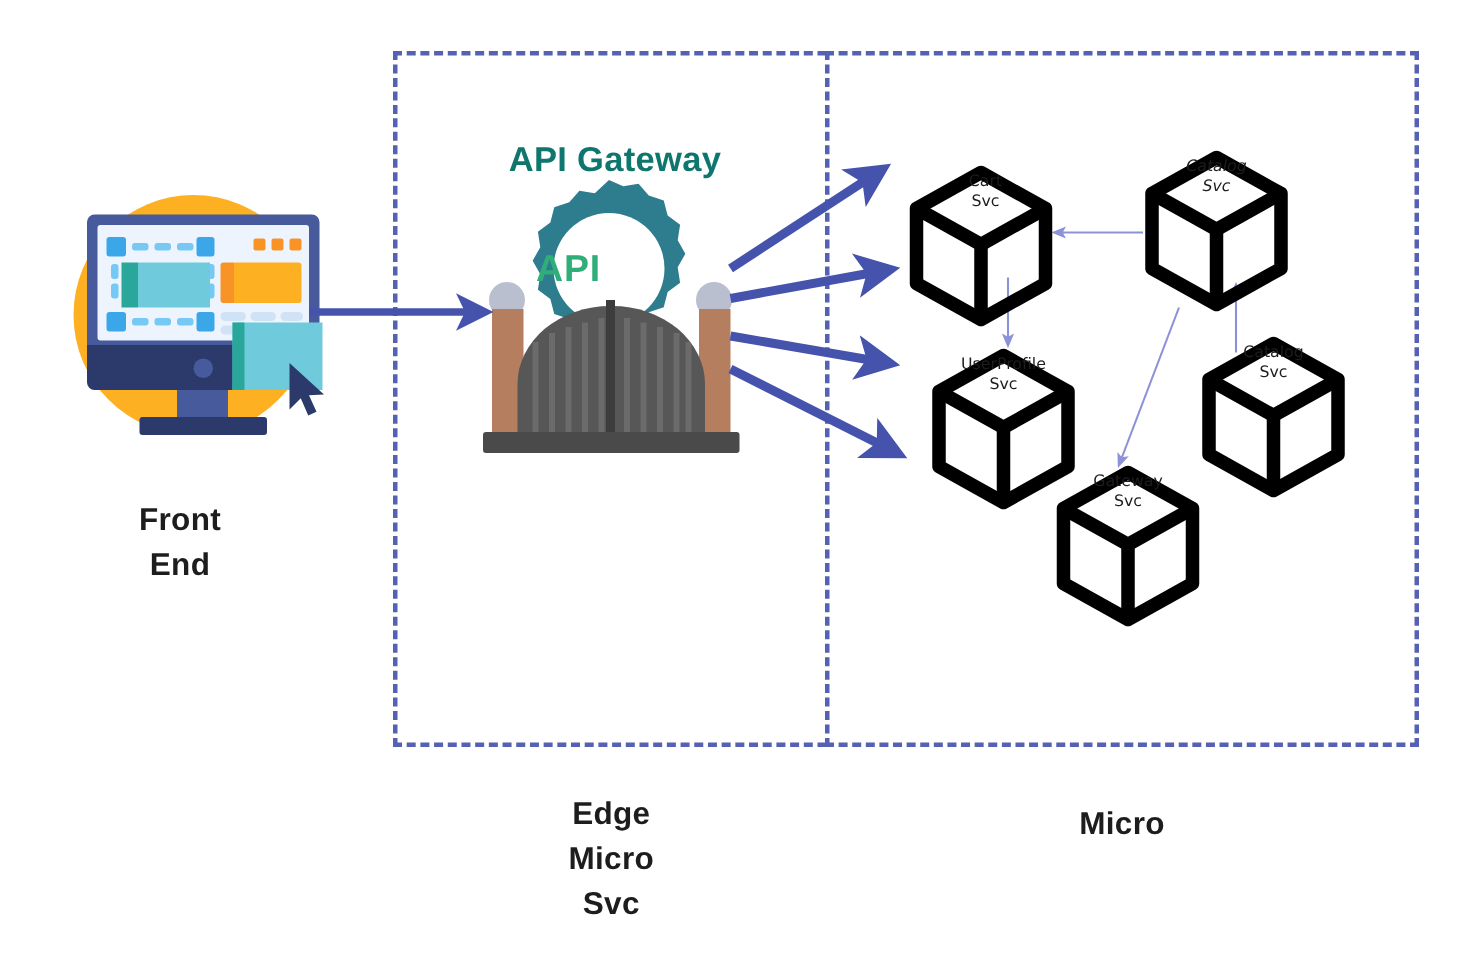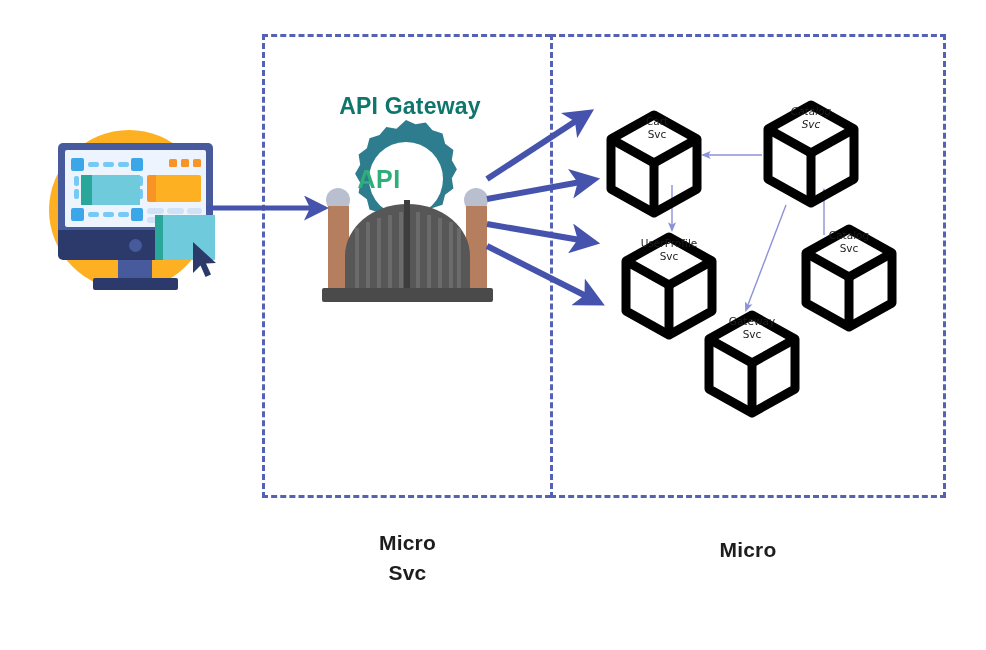--- a/index.html
+++ b/index.html
@@ -346,23 +346,28 @@
       <path d="M49 5 L92 29 L92 79 L49 103 L6 79 L6 29 Z"></path>
       <path d="M6 29 L49 53 L92 29"></path>
       <path d="M49 53 L49 103"></path>
     </g>
   </svg>
   <div class="cube-label" style="left:703px;top:315px;width:98px;">
     <span>Gateway</span><br>
     <span>Svc</span>
   </div>
 
+  <div class="zone-caption" id="caption-frontend">
+    <div>Front</div>
+    <div>End</div>
+  </div>
 
 
   <div class="zone-caption" id="caption-edge">
+    <div>Edge</div>
     <div>Micro</div>
     <div>Svc</div>
   </div>
 
   <div class="zone-caption" id="caption-micro">
     <div>Micro</div>
   </div>
 
 </div>
 

